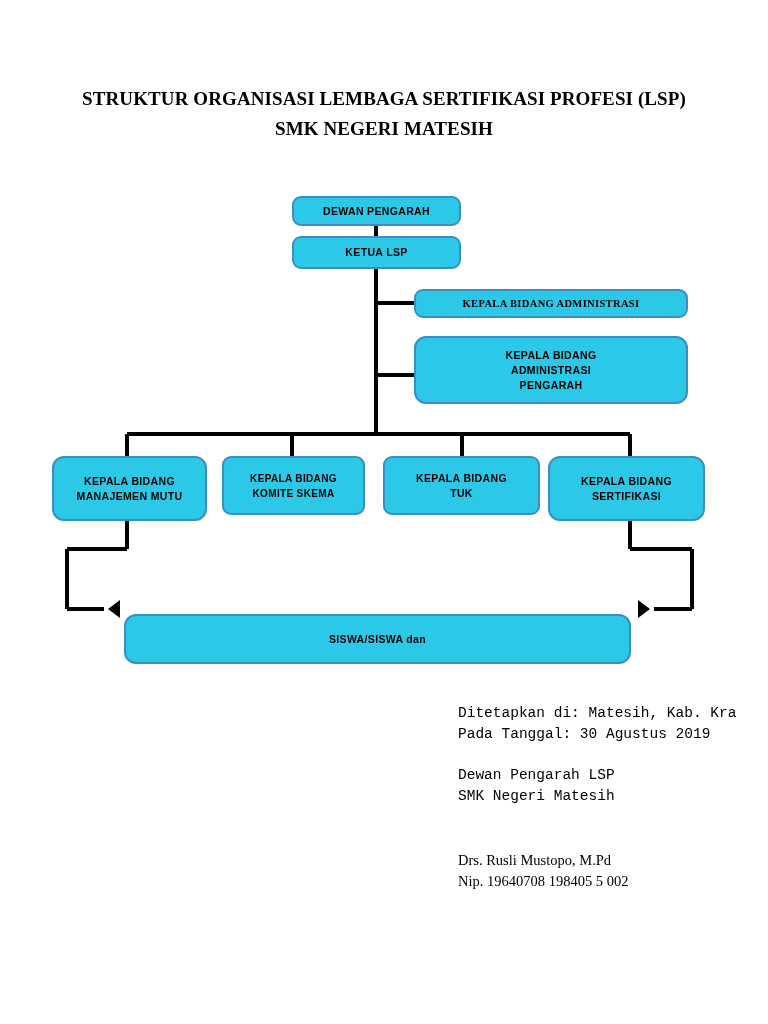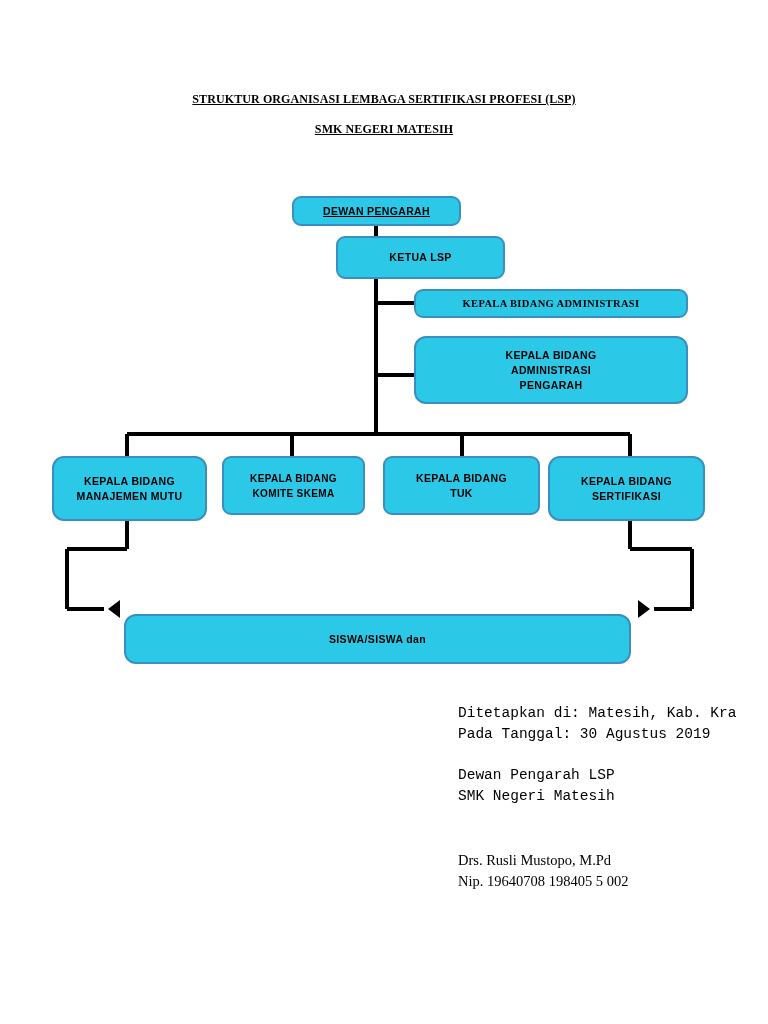--- a/index.html
+++ b/index.html
@@ -21,25 +21,24 @@
   .title-block {
     position: absolute;
     left: 0;
     top: 84px;
     width: 768px;
     text-align: center;
   }
   .title-line {
     font-family: "Liberation Serif", "DejaVu Serif", serif;
     font-weight: bold;
-    font-size: 12px;
+    font-size: 19px;
     letter-spacing: 0.1px;
     line-height: 30px;
     white-space: nowrap;
-    text-decoration: underline;
   }
 
   
   .chart {
     position: absolute;
     left: 0;
     top: 0;
     width: 768px;
     height: 700px;
   }
@@ -60,22 +59,22 @@
     font-size: 10.5px;
     letter-spacing: 0.35px;
     line-height: 15px;
     color: #000000;
     z-index: 3;
   }
   .node.small-text { font-size: 10px; }
   .node.big-radius { border-radius: 12px; }
 
   
-  #node-dewan      { left: 292px; top: 196px; width: 169px; height: 30px; text-decoration: underline; }
-  #node-ketua      { left: 292px; top: 236px; width: 169px; height: 43px; margin-left: 44px; }
+  #node-dewan      { left: 292px; top: 196px; width: 169px; height: 30px; }
+  #node-ketua      { left: 292px; top: 236px; width: 169px; height: 33px; }
   #node-adm        { left: 414px; top: 289px; width: 274px; height: 29px; font-family: Liberation Serif, serif; }
   #node-admkeu     { left: 414px; top: 336px; width: 274px; height: 68px; }
   #node-mutu       { left: 52px;  top: 456px; width: 155px; height: 65px; }
   #node-komite     { left: 222px; top: 456px; width: 143px; height: 59px; }
   #node-tuk        { left: 383px; top: 456px; width: 157px; height: 59px; }
   #node-sertifikasi{ left: 548px; top: 456px; width: 157px; height: 65px; }
   #node-siswa      { left: 124px; top: 614px; width: 507px; height: 50px; }
 
   
   .lines {

